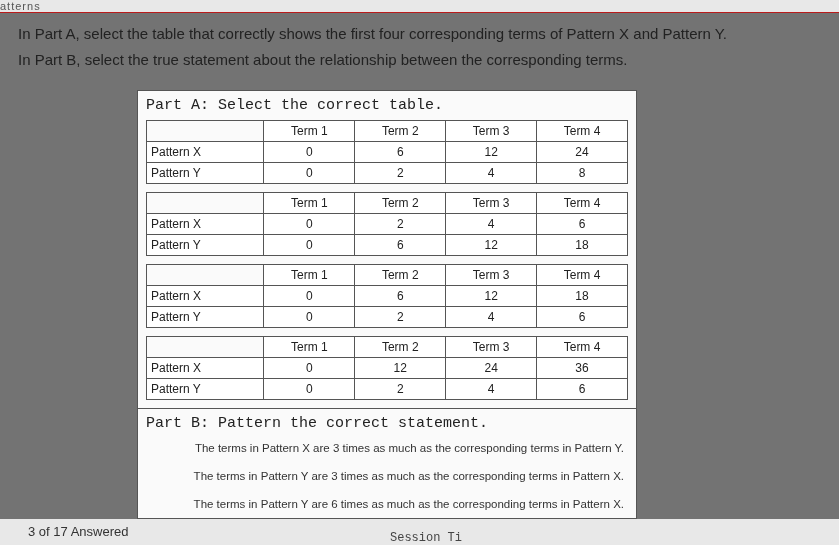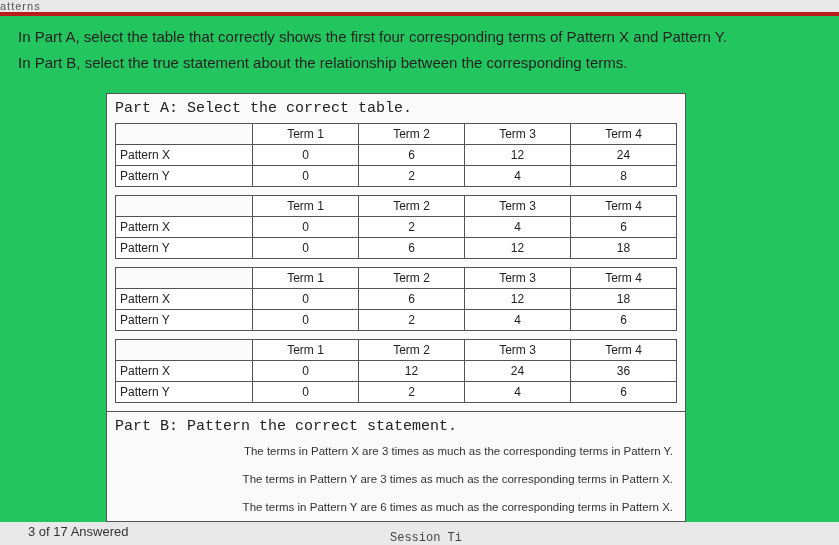--- a/index.html
+++ b/index.html
@@ -7,33 +7,33 @@
     margin: 0;
     padding: 0;
     font-family: Arial, Helvetica, sans-serif;
     background: #e8e8e8;
     width: 839px;
     height: 545px;
     overflow: hidden;
     position: relative;
   }
   .page {
-    background: #22c55e;
+    background: #737373;
     padding: 8px 27px 0 18px;
-    border-top: 4px solid #b91c1c;
+    border-top: 1px solid #b91c1c;
   }
   .instructions {
     font-size: 15px;
     color: #222;
     line-height: 1.7;
     margin-bottom: 18px;
   }
   .main-box {
-    margin-left: 88px;
-    width: 580px;
+    margin-left: 119px;
+    width: 500px;
     border: 1px solid #555;
     background: #fafafa;
   }
   .section-title {
     font-family: "Courier New", monospace;
     font-size: 15px;
     padding: 6px 8px 2px 8px;
     color: #222;
   }
   .tables-grid {

